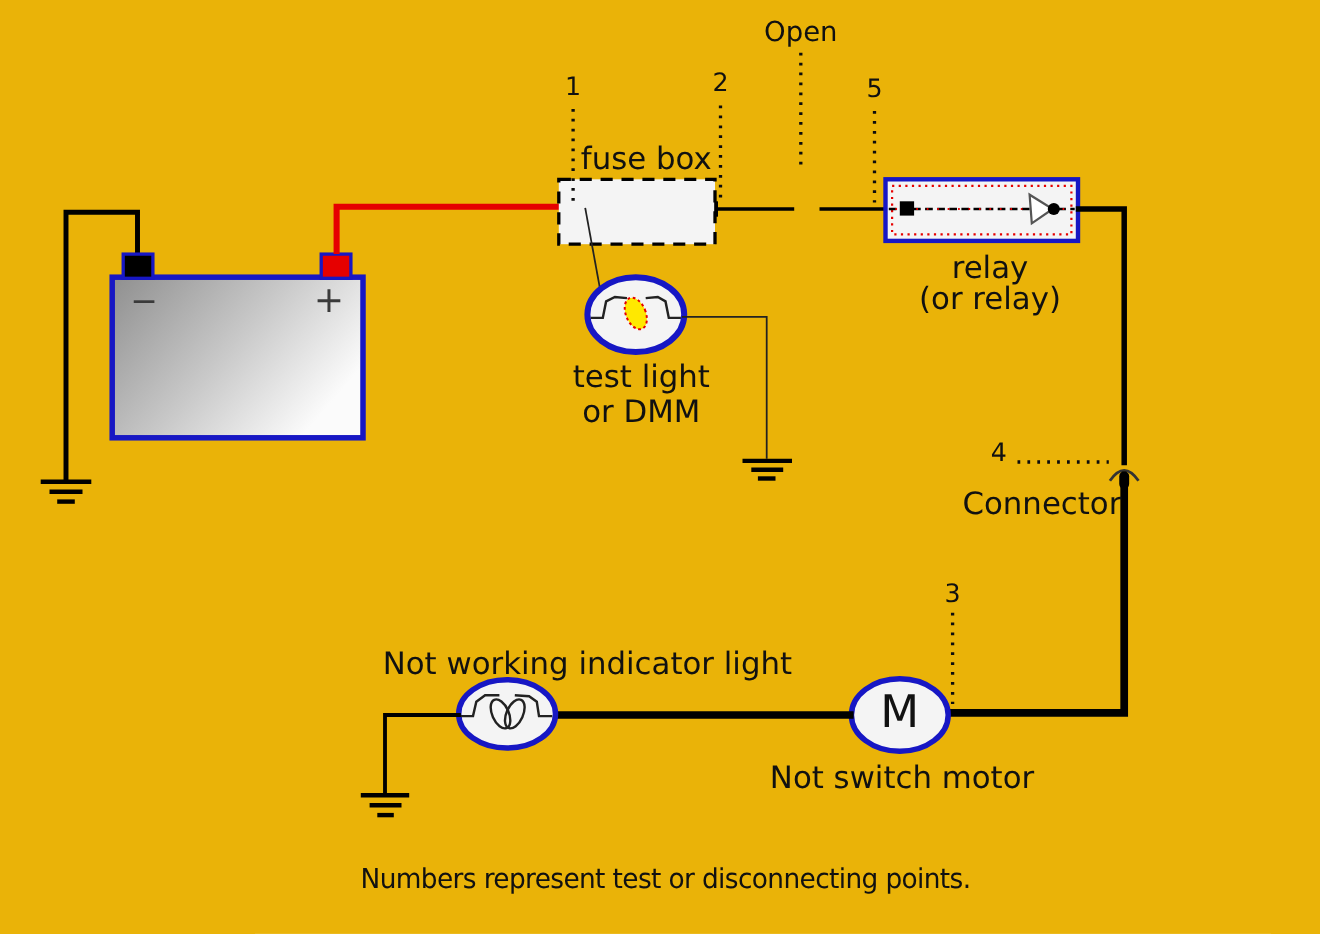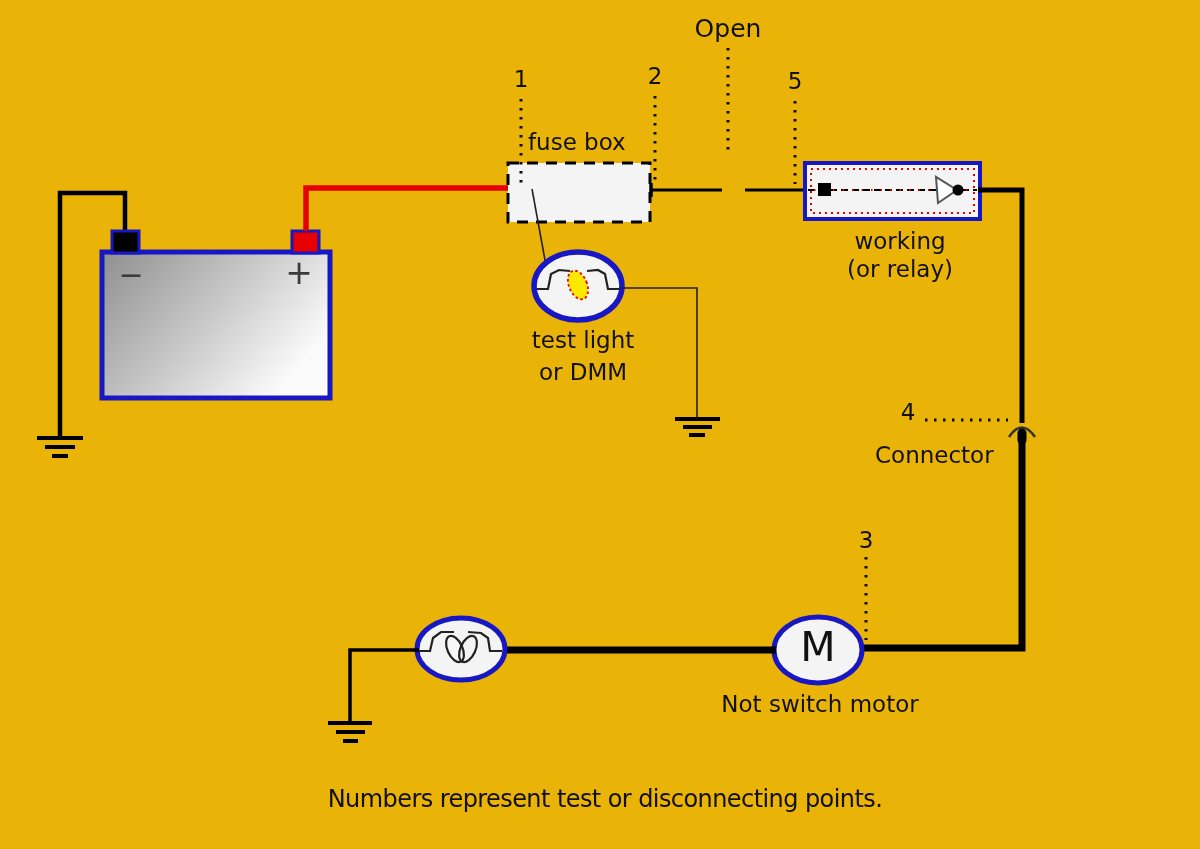--- a/index.html
+++ b/index.html
@@ -8,21 +8,21 @@
     width:1200px;height:849px;
     background:#eab308;
     font-family:"DejaVu Sans", sans-serif;
     color:#111;
     overflow:hidden;
   }
   #wiring{position:absolute;left:0;top:0;}
   .lbl{position:absolute;white-space:nowrap;line-height:1.15;}
   .lbl.center{text-align:center;}
   .num{font-size:23px;}
-  .complbl{font-size:23px;}
+  .complbl{font-size:28px;}
   .open-lbl{font-size:25px;}
   .caption{
     font-size:25px;
     letter-spacing:-0.6px;
     transform:scaleX(0.96);
     transform-origin:center;
   }
   .sign{color:#3a3a3a;}
   .motor-m{font-size:41px;font-weight:500;}
 
@@ -132,25 +132,26 @@
   <div class="lbl num center" style="left:635px;top:63px;width:40px;">2</div>
   <div class="lbl num center" style="left:775px;top:68px;width:40px;">5</div>
   <div class="lbl num center" style="left:888px;top:399px;width:40px;">4</div>
   <div class="lbl num center" style="left:846px;top:527px;width:40px;">3</div>
 
   <div class="lbl complbl" style="left:528px;top:129px;">fuse box</div>
 
   <div class="lbl complbl center" style="left:483px;top:359px;width:200px;">or DMM</div>
   <div class="lbl complbl center" style="left:483px;top:327px;width:200px;">test light</div>
 
-  <div class="lbl complbl center" style="left:800px;top:228px;width:200px;">working</div>
+  <div class="lbl complbl center" style="left:800px;top:228px;width:200px;">relay</div>
   <div class="lbl complbl center" style="left:800px;top:256px;width:200px;">(or relay)</div>
 
   <div class="lbl complbl" style="left:875px;top:442px;">Connector</div>
 
+  <div class="lbl complbl center" style="left:334px;top:588px;width:400px;">Not working indicator light</div>
 
   <div class="lbl complbl center" style="left:670px;top:691px;width:300px;">Not switch motor</div>
 
   <div class="lbl motor-m center" style="left:778px;top:624px;width:80px;">M</div>
 
   <div class="lbl sign center" style="left:108px;top:258px;width:46px;font-size:30px;">−</div>
   <div class="lbl sign center" style="left:276px;top:254px;width:46px;font-size:33px;">+</div>
 
   <div class="lbl caption center" style="left:0px;top:785px;width:1210px;">Numbers represent test or disconnecting points.</div>
 

